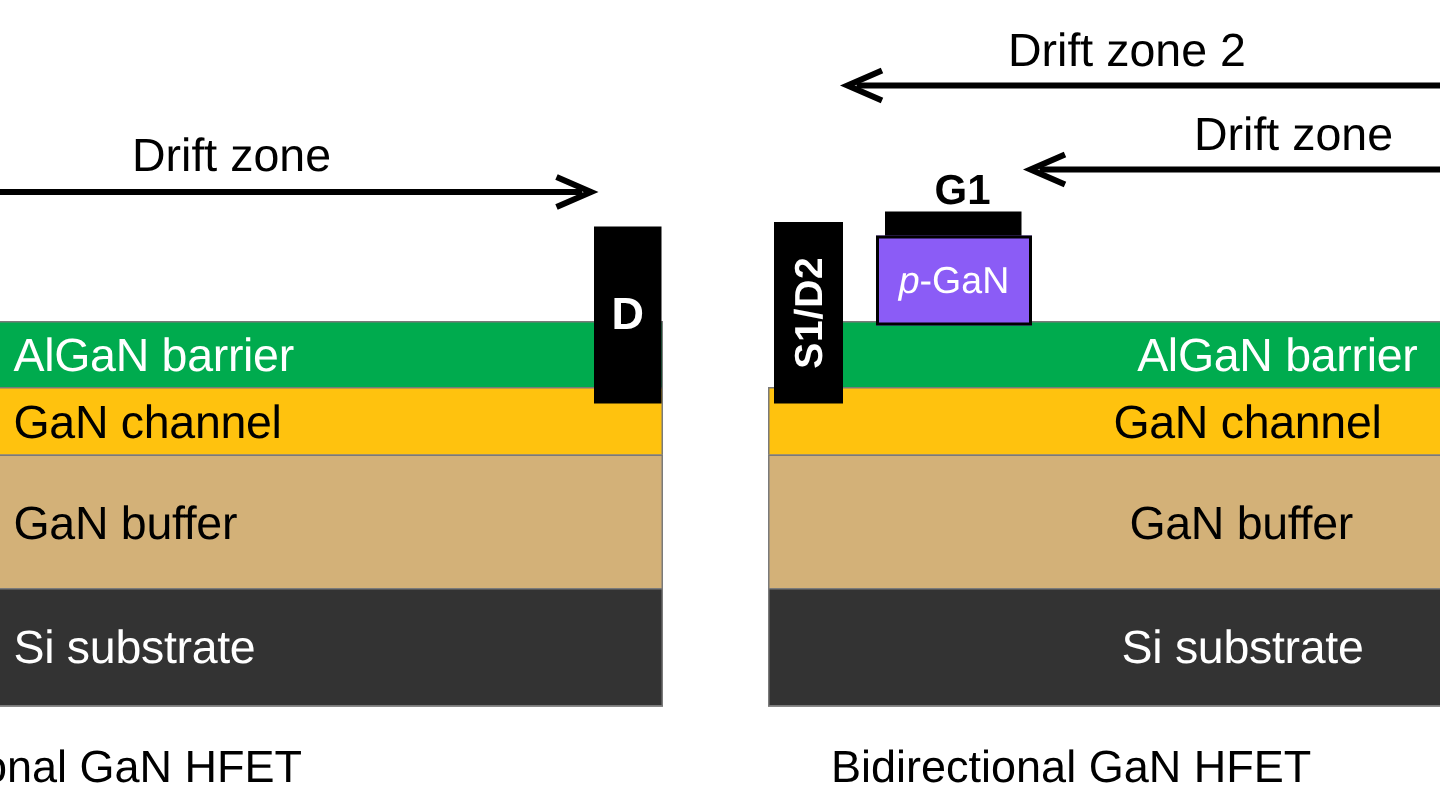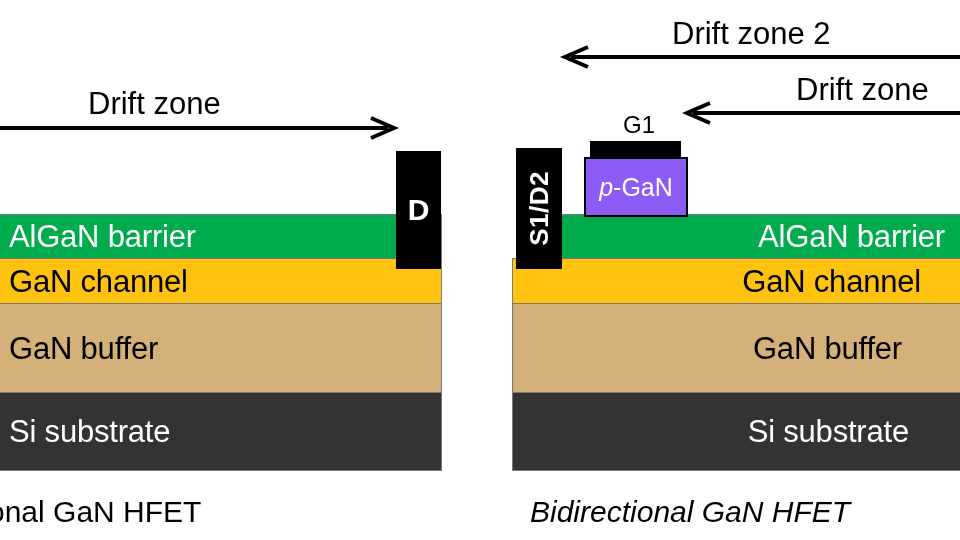--- a/index.html
+++ b/index.html
@@ -82,21 +82,21 @@
   .pgan .ital { font-style: italic; }
 
   
   .free-text {
     position: absolute;
     white-space: nowrap;
     color: #000000;
     line-height: 1;
   }
   .t-drift    { font-size: 31px; }
-  .t-gate     { font-size: 24px; font-weight: normal; }
+  .t-gate     { font-size: 28px; font-weight: bold; }
   .t-caption  { font-size: 30px; }
 
   
   .arrow-svg { position: absolute; overflow: visible; }
 </style>
 </head>
 <body>
 
 <div id="stage">
 
@@ -168,16 +168,16 @@
 
     <div class="gate-bar" style="left:590px; top:141px; width:91px; height:17px;"></div>
     <div class="free-text t-gate" style="left:623px; top:113px;">G1</div>
 
     <div class="pgan" style="left:584px; top:157px; width:104px; height:60px;">
       <span>
         <i class="ital">p</i><span>-GaN</span>
       </span>
     </div>
 
-    <div class="free-text t-caption" style="left:530px; top:497px;font-style:italic;">Bidirectional  GaN HFET</div>
+    <div class="free-text t-caption" style="left:554px; top:497px;">Bidirectional  GaN HFET</div>
   </div>
 
 </div>
 
 </body></html>

